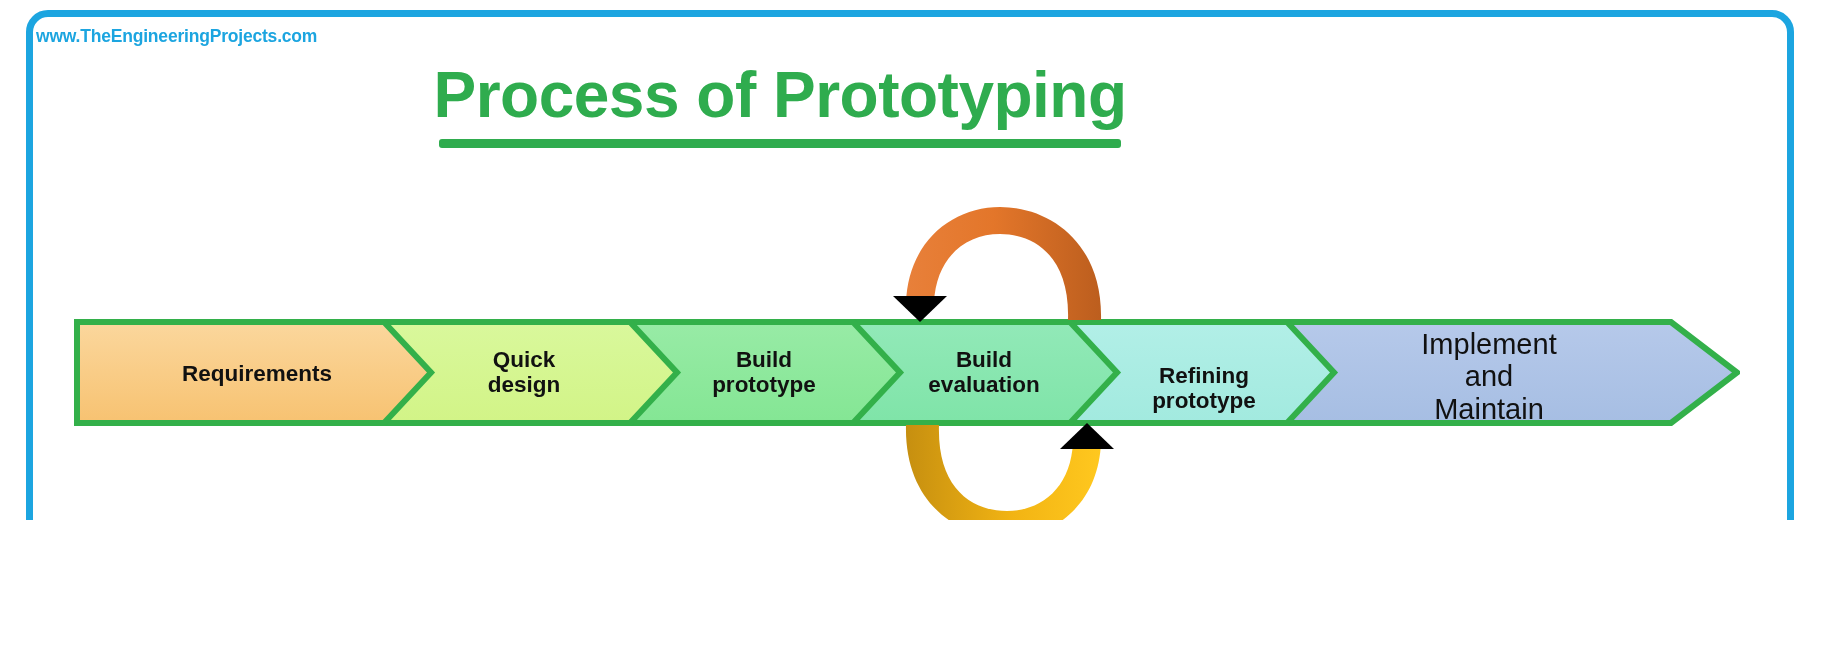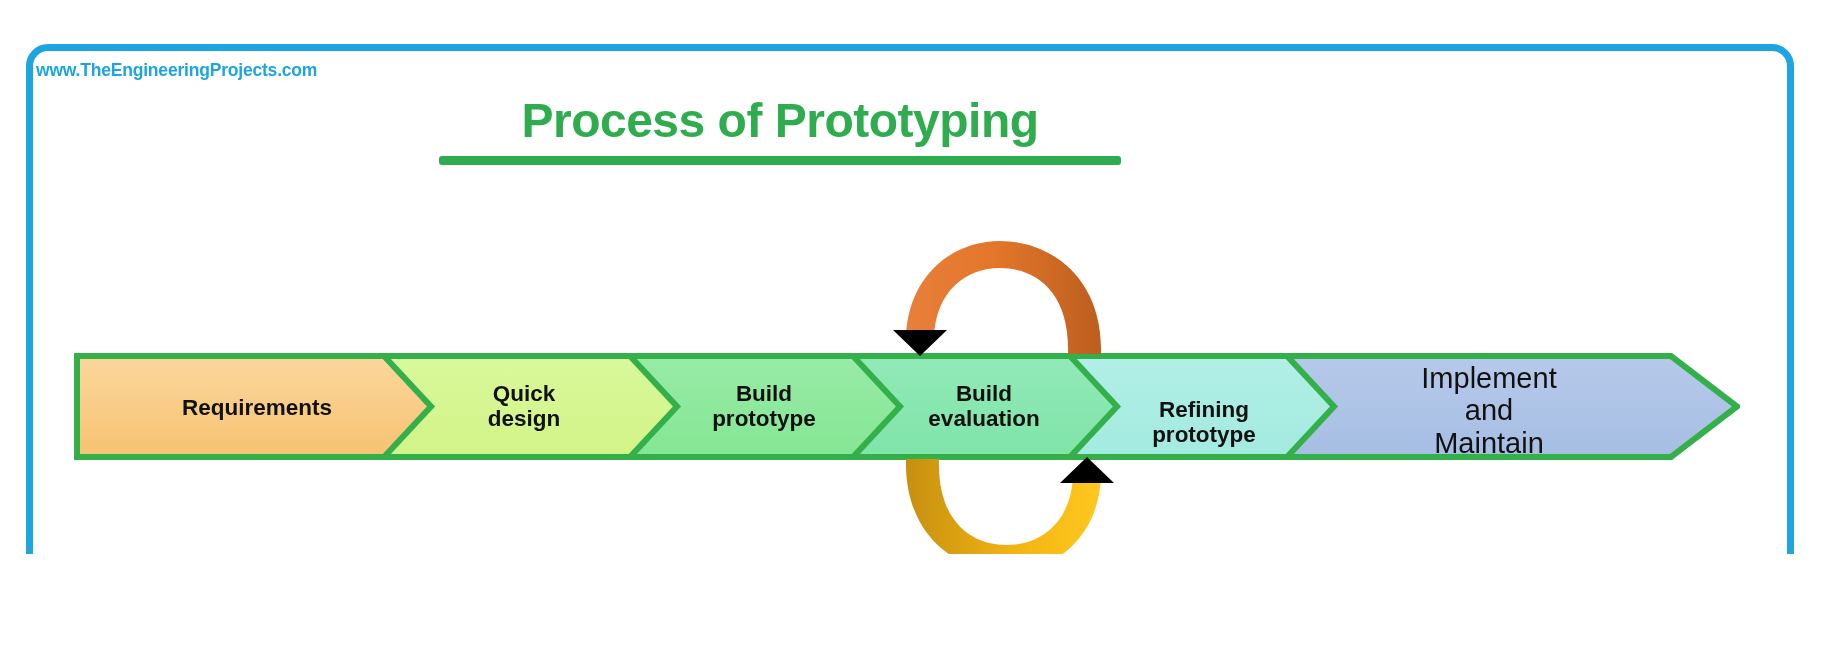--- a/index.html
+++ b/index.html
@@ -9,21 +9,20 @@
   }
   body {
     font-family: "Liberation Sans", sans-serif;
   }
   #canvas {
     position: relative;
     width: 1822px;
     height: 520px;
     background: #ffffff;
     overflow: hidden;
-    margin-top: 34px;
   }
   
   #outer-frame {
     position: absolute;
     left: 26px;
     top: 10px;
     width: 1768px;
     height: 632px;
     border: 7px solid #1CA5E0;
     border-radius: 22px;
@@ -41,21 +40,21 @@
     white-space: nowrap;
   }
   #title-block {
     position: absolute;
     left: 430px;
     top: 62px;
     width: 700px;
     text-align: center;
   }
   #page-title {
-    font-size: 48px;
+    font-size: 64px;
     font-weight: bold;
     color: #2FAC4E;
     letter-spacing: -0.5px;
     line-height: 1.05;
     white-space: nowrap;
   }
   #title-underline {
     margin: 10px auto 0 auto;
     width: 682px;
     height: 9px;

